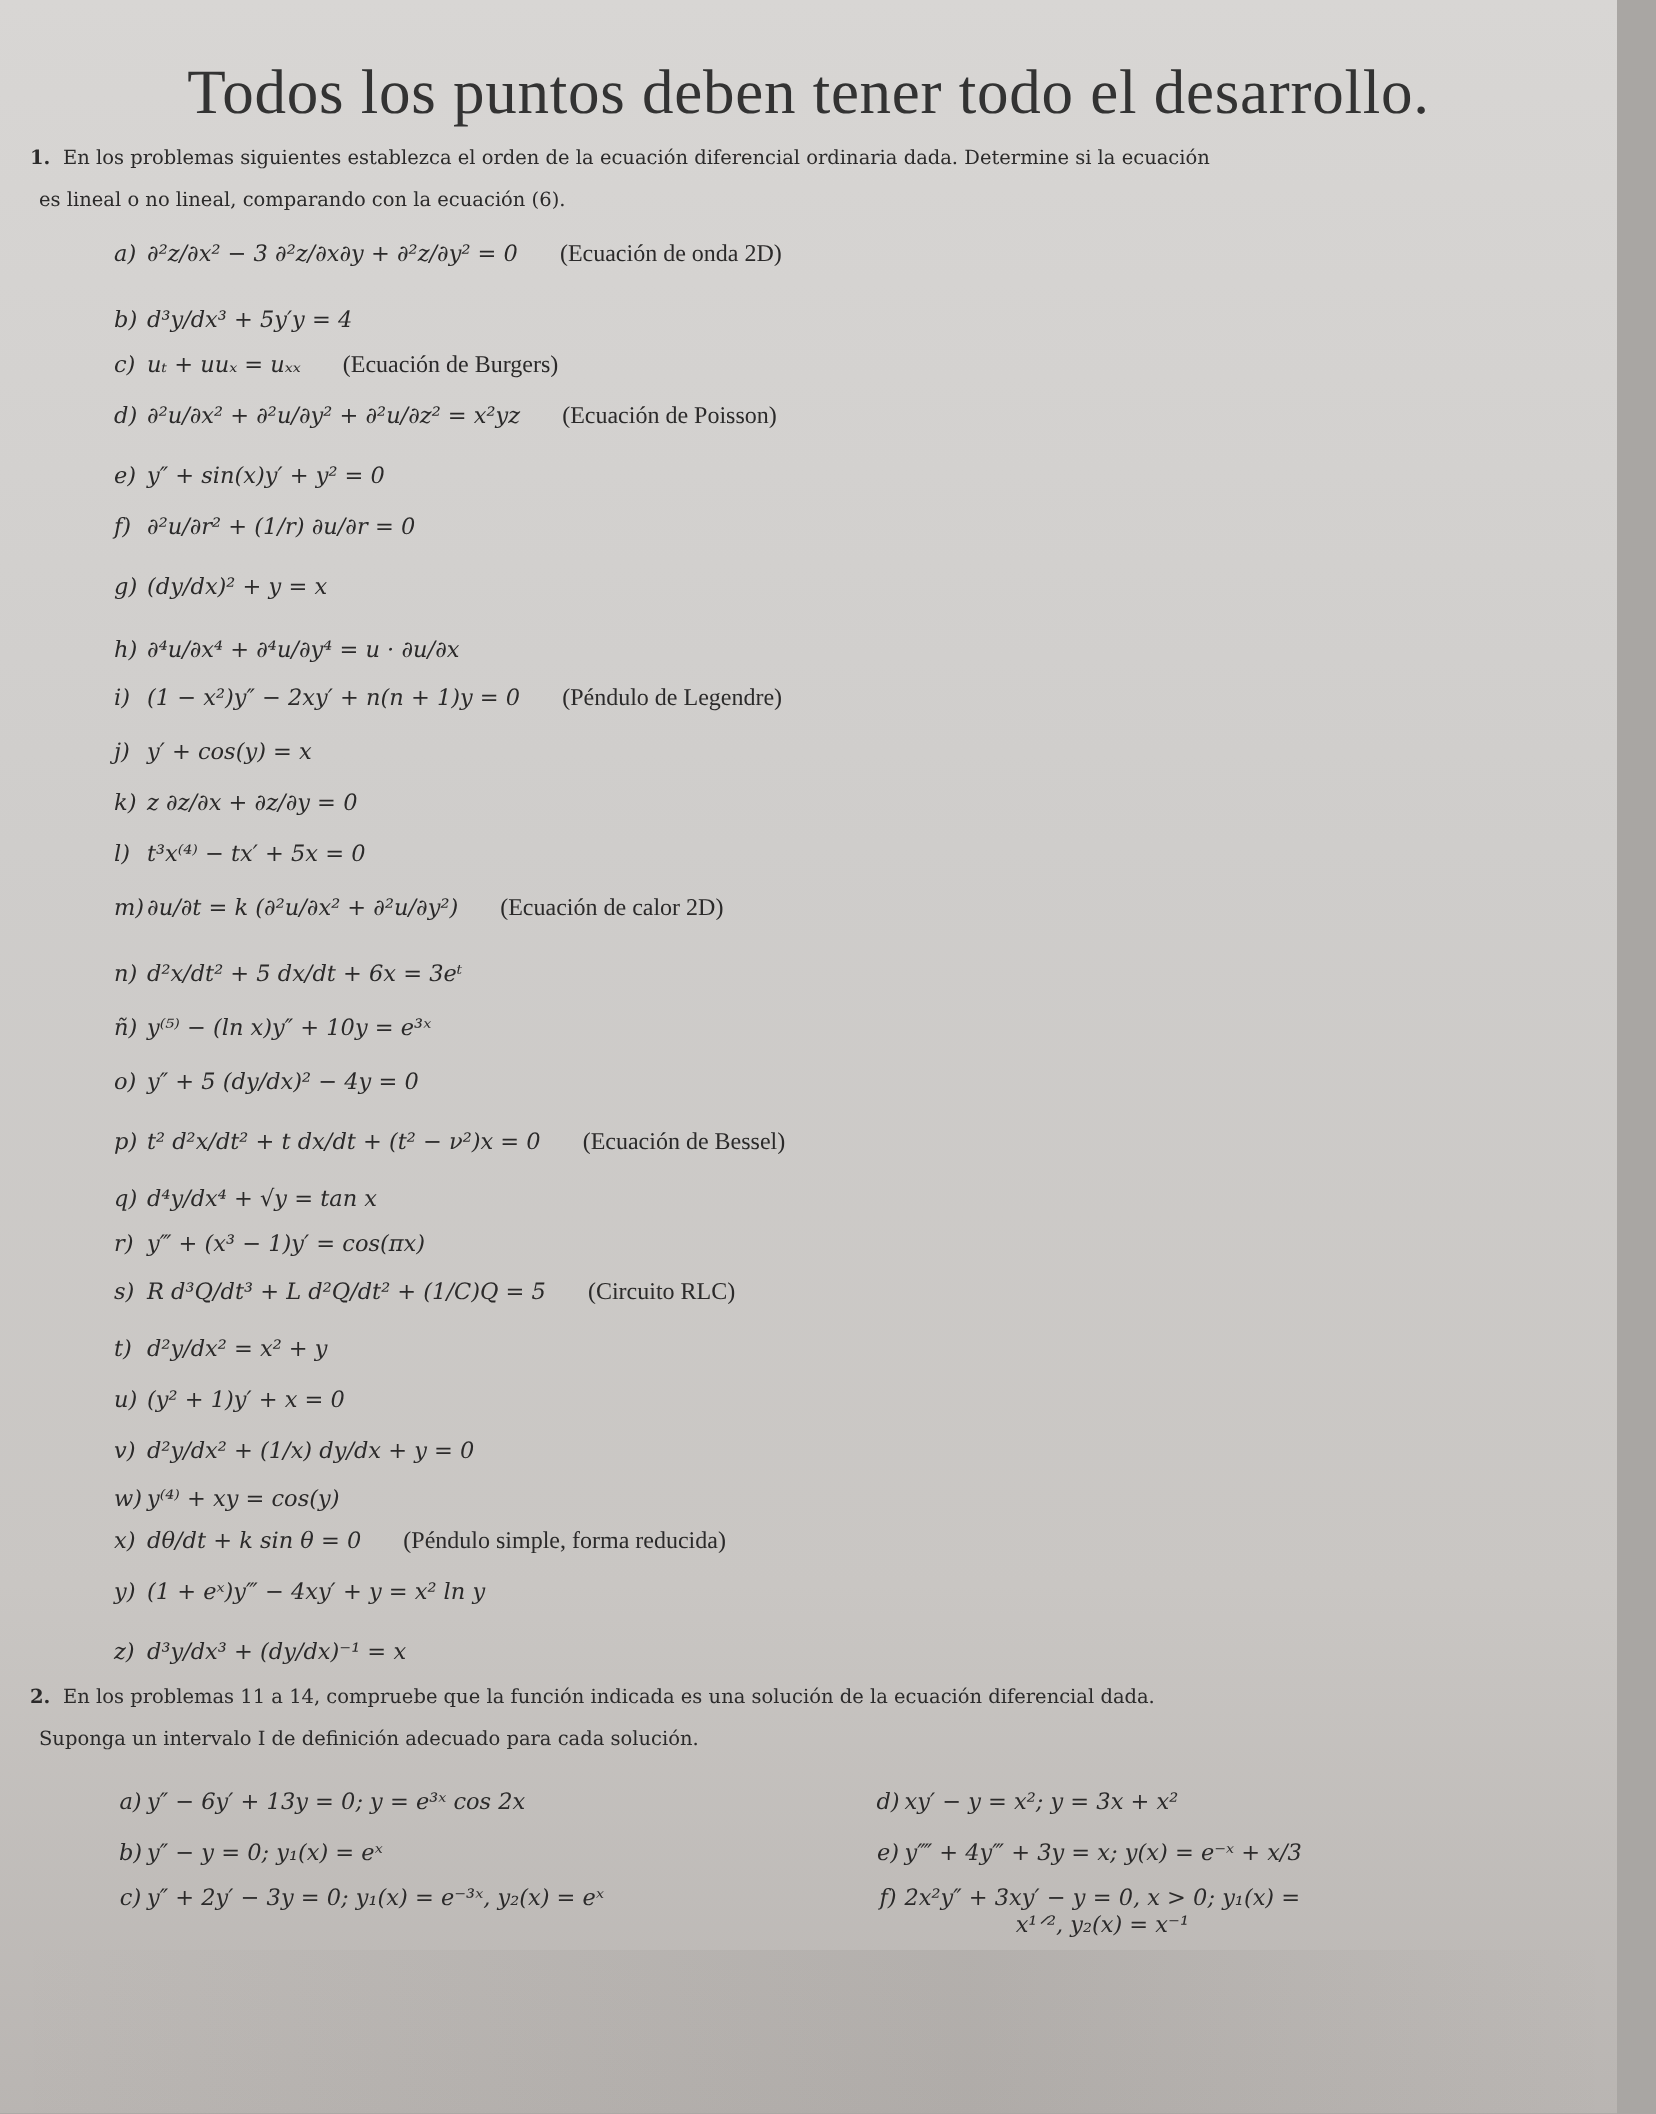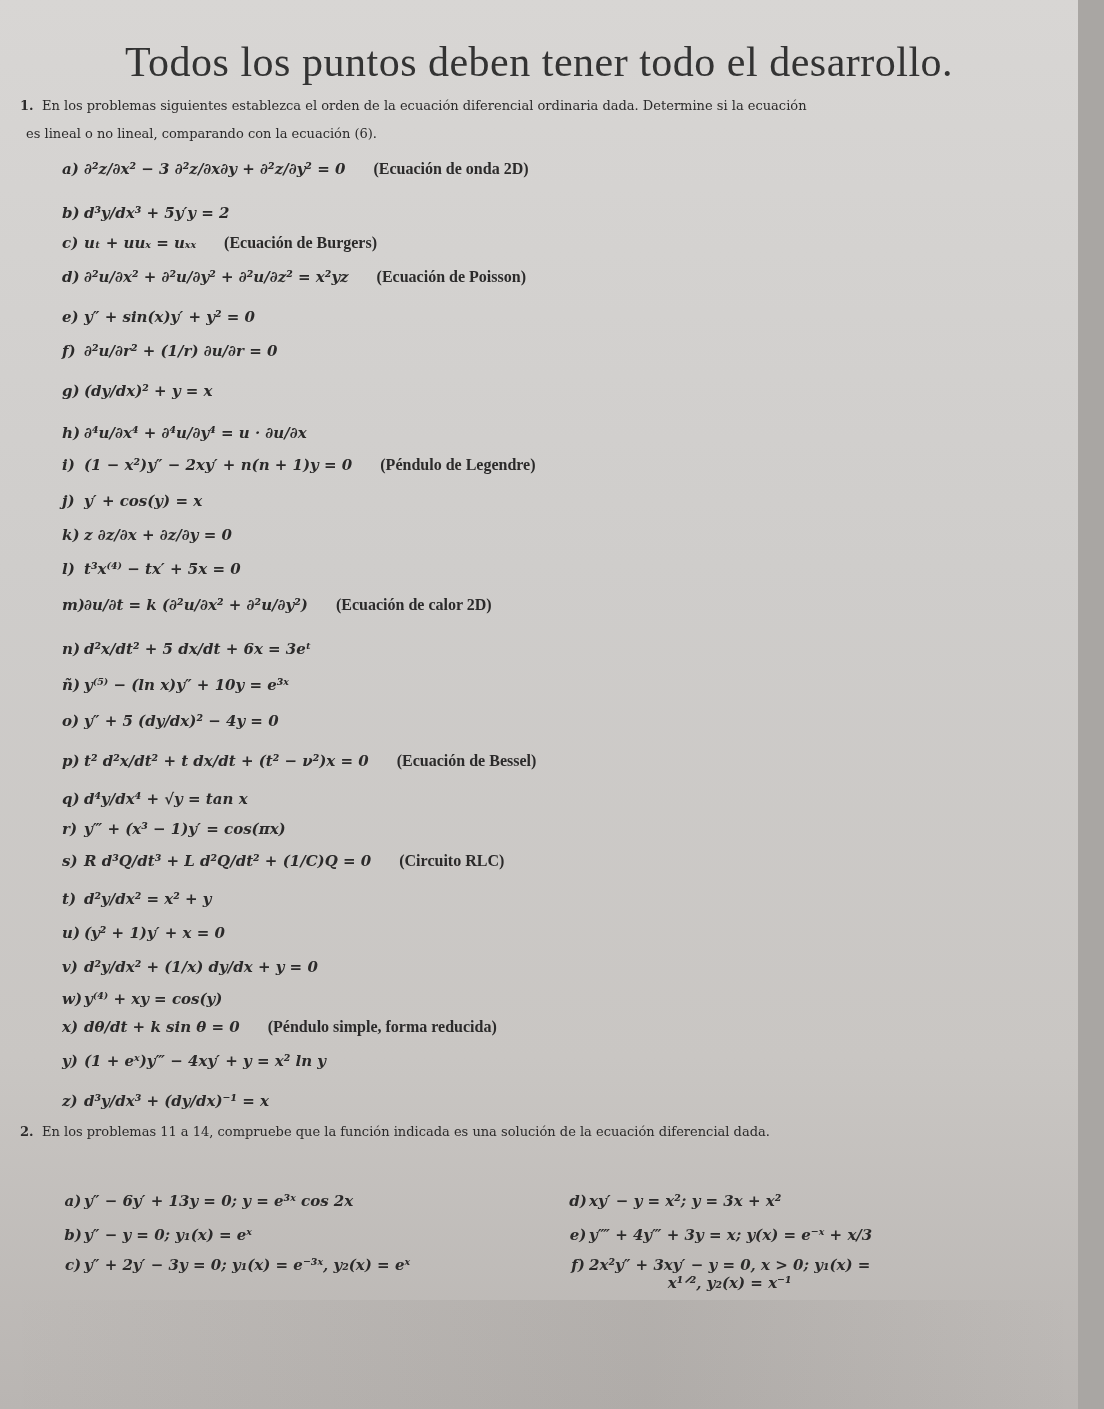--- a/index.html
+++ b/index.html
@@ -23,21 +23,21 @@
     font-family: "Liberation Serif", serif;
     font-size: 42px; letter-spacing: 0.5px; color: #333;
   }
   .section { position: absolute; left: 20px; font-size: 13px; line-height: 28px; }
   .s1 { top: 92px; width: 1000px; }
   .s2 { top: 1118px; width: 1000px; }
   .sec-num { display: inline-block; width: 22px; font-weight: bold; }
   .intro { display: inline; }
   .intro-cont { margin-left: 6px; display: block; }
   .items { position: absolute; left: 60px; font-size: 15px; }
-  .item { position: absolute; left: 2px; white-space: nowrap; font-style: normal; font-weight: bold; }
+  .item { position: absolute; left: 16px; white-space: nowrap; font-style: normal; }
   .lbl { display: inline-block; width: 22px; font-style: italic; }
   .eq { font-style: italic; font-family: "DejaVu Serif", serif; }
   .note { font-style: normal; margin-left: 28px; font-family: "Liberation Serif", serif; font-size: 16px; }
   .grid2 { position: absolute; left: 60px; top: 1192px; width: 960px; font-size: 15px; }
   .col { position: absolute; top: 0; }
   .col .item { position: absolute; text-align: center; }
   .wrap-line { display: block; padding-left: 22px; }
 </style>
 </head>
 <body>
@@ -46,50 +46,51 @@
 
 <div class="title">Todos los puntos deben tener todo el desarrollo.</div>
 
 <div class="section s1">
   <span class="sec-num">1.</span><span class="intro">En los problemas siguientes establezca el orden de la ecuación diferencial ordinaria dada. Determine si la ecuación</span>
   <span class="intro-cont">es lineal o no lineal, comparando con la ecuación (6).</span>
 </div>
 
 <div class="items" style="top:160px;">
   <div class="item" style="top:0px"><span class="lbl">a)</span><span class="eq">∂²z/∂x² − 3 ∂²z/∂x∂y + ∂²z/∂y² = 0</span><span class="note">(Ecuación de onda 2D)</span></div>
-  <div class="item" style="top:44px"><span class="lbl">b)</span><span class="eq">d³y/dx³ + 5y′y = 2</span></div>
+  <div class="item" style="top:44px"><span class="lbl">b)</span><span class="eq">d³y/dx³ + 5y′y = 4</span></div>
   <div class="item" style="top:74px"><span class="lbl">c)</span><span class="eq">uₜ + uuₓ = uₓₓ</span><span class="note">(Ecuación de Burgers)</span></div>
   <div class="item" style="top:108px"><span class="lbl">d)</span><span class="eq">∂²u/∂x² + ∂²u/∂y² + ∂²u/∂z² = x²yz</span><span class="note">(Ecuación de Poisson)</span></div>
   <div class="item" style="top:148px"><span class="lbl">e)</span><span class="eq">y″ + sin(x)y′ + y² = 0</span></div>
   <div class="item" style="top:182px"><span class="lbl">f)</span><span class="eq">∂²u/∂r² + (1/r) ∂u/∂r = 0</span></div>
   <div class="item" style="top:222px"><span class="lbl">g)</span><span class="eq">(dy/dx)² + y = x</span></div>
   <div class="item" style="top:264px"><span class="lbl">h)</span><span class="eq">∂⁴u/∂x⁴ + ∂⁴u/∂y⁴ = u · ∂u/∂x</span></div>
   <div class="item" style="top:296px"><span class="lbl">i)</span><span class="eq">(1 − x²)y″ − 2xy′ + n(n + 1)y = 0</span><span class="note">(Péndulo de Legendre)</span></div>
   <div class="item" style="top:332px"><span class="lbl">j)</span><span class="eq">y′ + cos(y) = x</span></div>
   <div class="item" style="top:366px"><span class="lbl">k)</span><span class="eq">z ∂z/∂x + ∂z/∂y = 0</span></div>
   <div class="item" style="top:400px"><span class="lbl">l)</span><span class="eq">t³x⁽⁴⁾ − tx′ + 5x = 0</span></div>
   <div class="item" style="top:436px"><span class="lbl">m)</span><span class="eq">∂u/∂t = k (∂²u/∂x² + ∂²u/∂y²)</span><span class="note">(Ecuación de calor 2D)</span></div>
   <div class="item" style="top:480px"><span class="lbl">n)</span><span class="eq">d²x/dt² + 5 dx/dt + 6x = 3eᵗ</span></div>
   <div class="item" style="top:516px"><span class="lbl">ñ)</span><span class="eq">y⁽⁵⁾ − (ln x)y″ + 10y = e³ˣ</span></div>
   <div class="item" style="top:552px"><span class="lbl">o)</span><span class="eq">y″ + 5 (dy/dx)² − 4y = 0</span></div>
   <div class="item" style="top:592px"><span class="lbl">p)</span><span class="eq">t² d²x/dt² + t dx/dt + (t² − ν²)x = 0</span><span class="note">(Ecuación de Bessel)</span></div>
   <div class="item" style="top:630px"><span class="lbl">q)</span><span class="eq">d⁴y/dx⁴ + √y = tan x</span></div>
   <div class="item" style="top:660px"><span class="lbl">r)</span><span class="eq">y‴ + (x³ − 1)y′ = cos(πx)</span></div>
-  <div class="item" style="top:692px"><span class="lbl">s)</span><span class="eq">R d³Q/dt³ + L d²Q/dt² + (1/C)Q = 0</span><span class="note">(Circuito RLC)</span></div>
+  <div class="item" style="top:692px"><span class="lbl">s)</span><span class="eq">R d³Q/dt³ + L d²Q/dt² + (1/C)Q = 5</span><span class="note">(Circuito RLC)</span></div>
   <div class="item" style="top:730px"><span class="lbl">t)</span><span class="eq">d²y/dx² = x² + y</span></div>
   <div class="item" style="top:764px"><span class="lbl">u)</span><span class="eq">(y² + 1)y′ + x = 0</span></div>
   <div class="item" style="top:798px"><span class="lbl">v)</span><span class="eq">d²y/dx² + (1/x) dy/dx + y = 0</span></div>
   <div class="item" style="top:830px"><span class="lbl">w)</span><span class="eq">y⁽⁴⁾ + xy = cos(y)</span></div>
   <div class="item" style="top:858px"><span class="lbl">x)</span><span class="eq">dθ/dt + k sin θ = 0</span><span class="note">(Péndulo simple, forma reducida)</span></div>
   <div class="item" style="top:892px"><span class="lbl">y)</span><span class="eq">(1 + eˣ)y‴ − 4xy′ + y = x² ln y</span></div>
   <div class="item" style="top:932px"><span class="lbl">z)</span><span class="eq">d³y/dx³ + (dy/dx)⁻¹ = x</span></div>
 </div>
 
 <div class="section s2">
   <span class="sec-num">2.</span><span class="intro">En los problemas 11 a 14, compruebe que la función indicada es una solución de la ecuación diferencial dada.</span>
+  <span class="intro-cont">Suponga un intervalo I de definición adecuado para cada solución.</span>
 </div>
 
 <div class="grid2">
   <div class="col" style="left:0;">
     <div class="item" style="top:0px"><span class="lbl">a)</span><span class="eq">y″ − 6y′ + 13y = 0;   y = e³ˣ cos 2x</span></div>
     <div class="item" style="top:34px"><span class="lbl">b)</span><span class="eq">y″ − y = 0;   y₁(x) = eˣ</span></div>
     <div class="item" style="top:64px"><span class="lbl">c)</span><span class="eq">y″ + 2y′ − 3y = 0;   y₁(x) = e⁻³ˣ,   y₂(x) = eˣ</span></div>
   </div>
   <div class="col" style="left:505px;">
     <div class="item" style="top:0px"><span class="lbl">d)</span><span class="eq">xy′ − y = x²;   y = 3x + x²</span></div>

